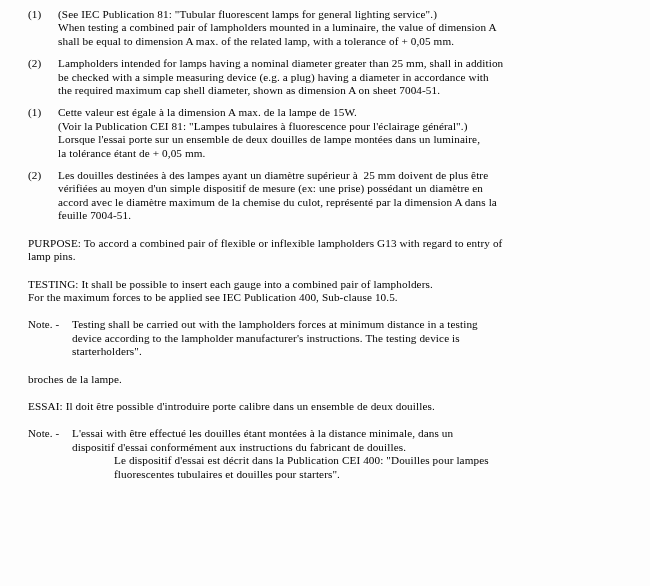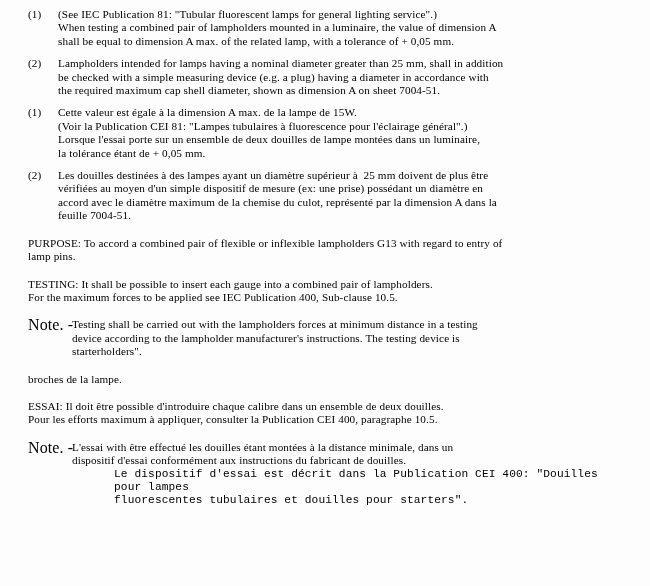--- a/index.html
+++ b/index.html
@@ -40,30 +40,30 @@
   }
   .num {
     position: absolute;
     left: 0;
     top: 0;
     font-size: 11.2px;
   }
   .line {
     white-space: pre-wrap;
   }
-  .indent2 { padding-left: 42px; font-family: Liberation Mono, monospace; }
+  .indent2 { padding-left: 42px; }
   .note-para {
     padding-left: 44px;
     position: relative;
   }
   .note-label {
     position: absolute;
     left: 0;
     top: 0;
-    font-size: 16px;
+    font-size: 11px;
   }
   .block-gap-lg { margin-bottom: 14px; }
   .blankspace { height: 118px; }
 </style>
 </head>
 <body>
 
 <div class="page">
   <div class="content">
 
@@ -112,22 +112,21 @@
       <div class="line">Testing shall be carried out with the lampholders forces at minimum distance in a testing</div>
       <div class="line">device according to the lampholder manufacturer's instructions. The testing device is</div>
       <div class="line">starterholders".</div>
     </div>
 
     <div class="para block-gap-lg">
       <div class="line">broches de la lampe.</div>
     </div>
 
     <div class="para block-gap-lg">
-      <div class="line">ESSAI: Il doit être possible d'introduire chaque calibre dans un ensemble de deux douilles.</div>
-      <div class="line">Pour les efforts maximum à appliquer, consulter la Publication CEI 400, paragraphe 10.5.</div>
+      <div class="line">ESSAI: Il doit être possible d'introduire porte calibre dans un ensemble de deux douilles.</div>
     </div>
 
     <div class="para note-para">
       <span class="note-label">Note. -</span>
       <div class="line">L'essai with être effectué les douilles étant montées à la distance minimale, dans un</div>
       <div class="line">dispositif d'essai conformément aux instructions du fabricant de douilles.</div>
       <div class="line indent2">Le dispositif d'essai est décrit dans la Publication CEI 400: "Douilles pour lampes</div>
       <div class="line indent2">fluorescentes tubulaires et douilles pour starters".</div>
     </div>
 

